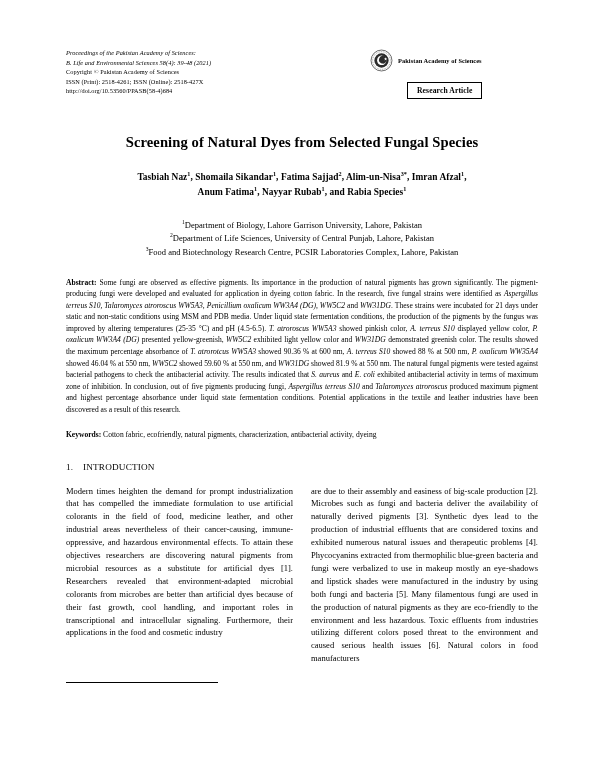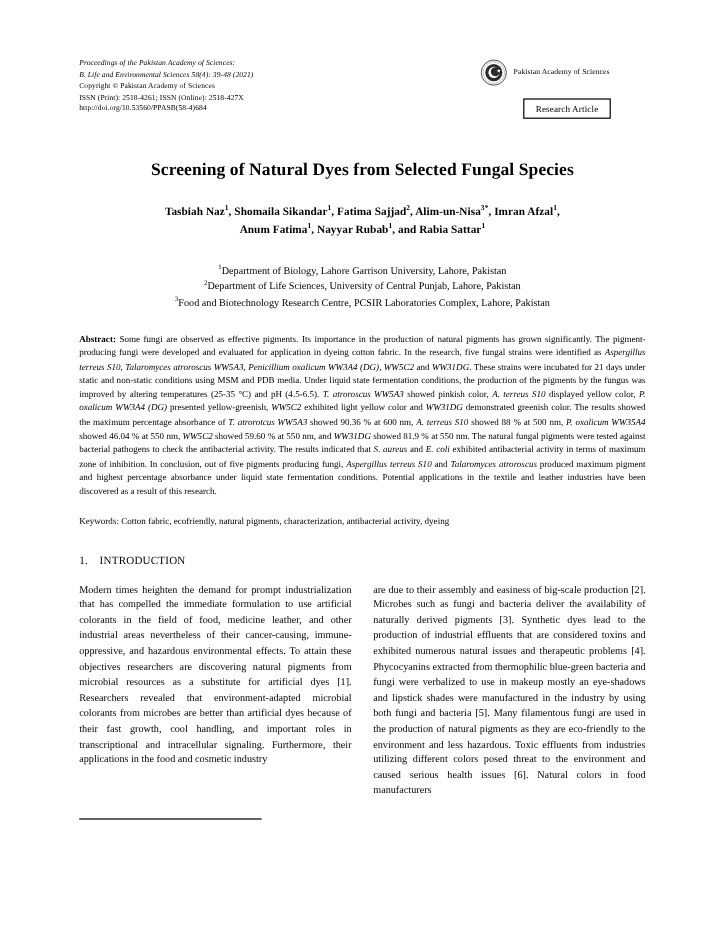--- a/index.html
+++ b/index.html
@@ -42,22 +42,23 @@
     line-height: 1.52;
     letter-spacing: 0.01em;
   }
   .masthead-left .ital {
     font-style: italic;
   }
   .masthead-right {
     width: 168px;
     display: flex;
     flex-direction: column;
-    align-items: center;
+    align-items: flex-start;
     padding-top: 1px;
+    font-weight: bold;
   }
   .logo-row {
     display: flex;
     align-items: center;
     gap: 5px;
   }
   .logo-mark {
     width: 23px;
     height: 23px;
     flex: 0 0 auto;
@@ -118,21 +119,21 @@
   }
   .abstract b { font-weight: bold; }
   .abstract i { font-style: italic; }
 
   .keywords {
     margin-top: 14px;
     font-size: 7.55px;
     line-height: 1.5;
     text-align: left;
   }
-  .keywords b { font-weight: normal; text-align: center; }
+  .keywords b { font-weight: bold; text-align: center; }
 
   
   .section-heading {
     margin-top: 21px;
     font-size: 9.2px;
     font-weight: normal;
     letter-spacing: 0.02em;
   }
   .section-heading .num {
     display: inline-block;
@@ -205,21 +206,21 @@
           <span class="logo-text">Pakistan Academy of Sciences</span>
         </div>
         <div class="research-article">Research Article</div>
       </div>
     </div>
 
     <div class="title">Screening of Natural Dyes from Selected Fungal Species</div>
 
     <div class="authors">
       <div id="author-line-1"><span>Tasbiah Naz</span><sup>1</sup>, <span>Shomaila Sikandar</span><sup>1</sup>, <span>Fatima Sajjad</span><sup>2</sup>, <span>Alim-un-Nisa</span><sup>3*</sup>, <span>Imran Afzal</span><sup>1</sup>,</div>
-      <div id="author-line-2"><span>Anum Fatima</span><sup>1</sup>, <span>Nayyar Rubab</span><sup>1</sup>,  and <span>Rabia Sattar</span><sup>1</sup></div>
+      <div id="author-line-2"><span>Anum Fatima</span><sup>1</sup>, <span>Nayyar Rubab</span><sup>1</sup>,  and <span>Rabia Species</span><sup>1</sup></div>
     </div>
 
     <div class="affiliations" id="affiliation-list">
         <div><sup>1</sup>Department of Biology, Lahore Garrison University, Lahore, Pakistan</div>
         <div><sup>2</sup>Department of Life Sciences, University of Central Punjab, Lahore, Pakistan</div>
         <div><sup>3</sup>Food and Biotechnology Research Centre, PCSIR Laboratories Complex, Lahore, Pakistan</div>
       </div>
 
     <div class="abstract">
       <b>Abstract:</b><span id="abstract-text"> Some fungi are observed as effective pigments.  Its importance in the production of natural pigments has grown significantly. The pigment-producing fungi were developed and evaluated for application in dyeing cotton fabric. In the research, five fungal strains were identified as <i>Aspergillus terreus S10, Talaromyces atroroscus WW5A3, Penicillium oxalicum WW3A4 (DG), WW5C2</i> and <i>WW31DG</i>. These strains were incubated for 21 days under static and non-static conditions using MSM and PDB media. Under liquid state fermentation conditions, the production of the pigments by the fungus was improved by altering temperatures (25-35 °C) and pH (4.5-6.5). <i>T. atroroscus WW5A3</i> showed pinkish color, <i>A. terreus S10</i> displayed yellow color, <i>P. oxalicum WW3A4 (DG)</i> presented yellow-greenish, <i>WW5C2</i> exhibited light yellow color and <i>WW31DG</i> demonstrated greenish color. The results showed the maximum percentage absorbance of <i>T. atrorotcus WW5A3</i> showed 90.36 % at 600 nm, <i>A. terreus S10</i> showed 88 % at 500 nm, <i>P. oxalicum WW35A4</i> showed 46.04 % at 550 nm, <i>WW5C2</i> showed 59.60 % at 550 nm, and <i>WW31DG</i> showed 81.9 % at 550 nm. The natural fungal pigments were tested against bacterial pathogens to check the antibacterial activity. The results indicated that <i>S. aureus</i> and <i>E. coli</i> exhibited antibacterial activity in terms of maximum zone of inhibition. In conclusion, out of five pigments producing fungi, <i>Aspergillus terreus S10</i> and <i>Talaromyces atroroscus</i> produced maximum pigment and highest percentage absorbance under liquid state fermentation conditions. Potential applications in the textile and leather industries have been discovered as a result of this research.</span>

